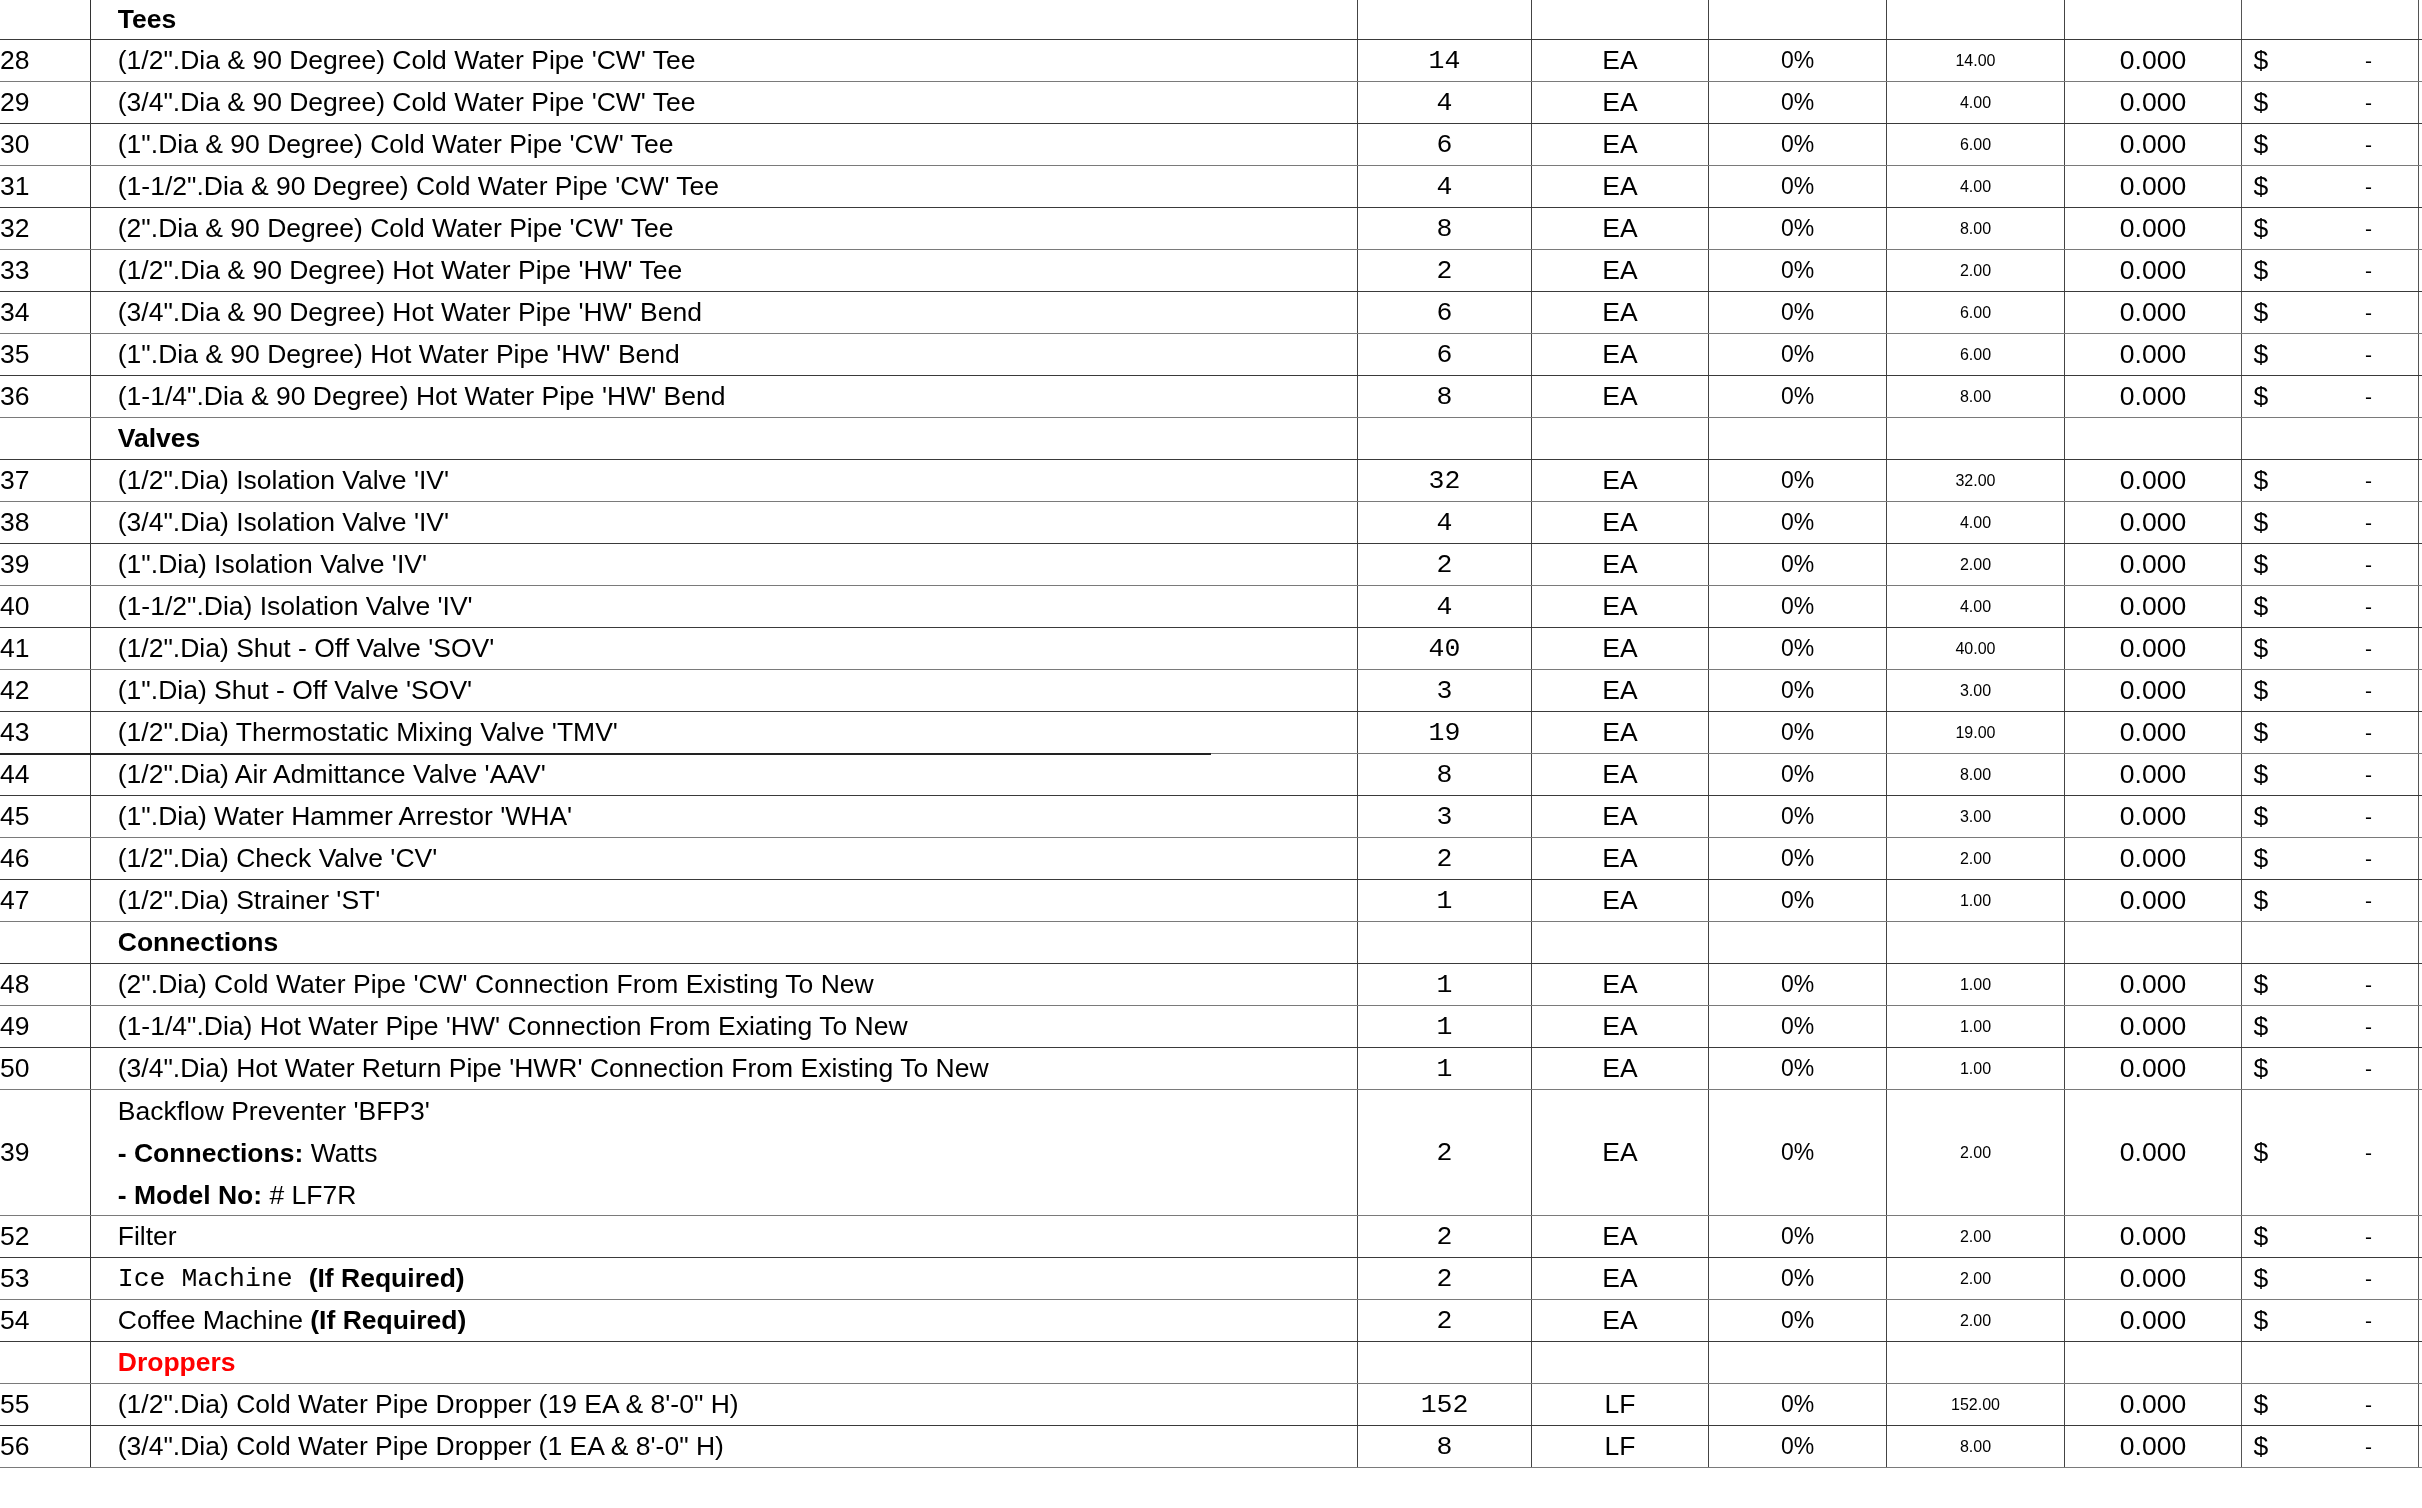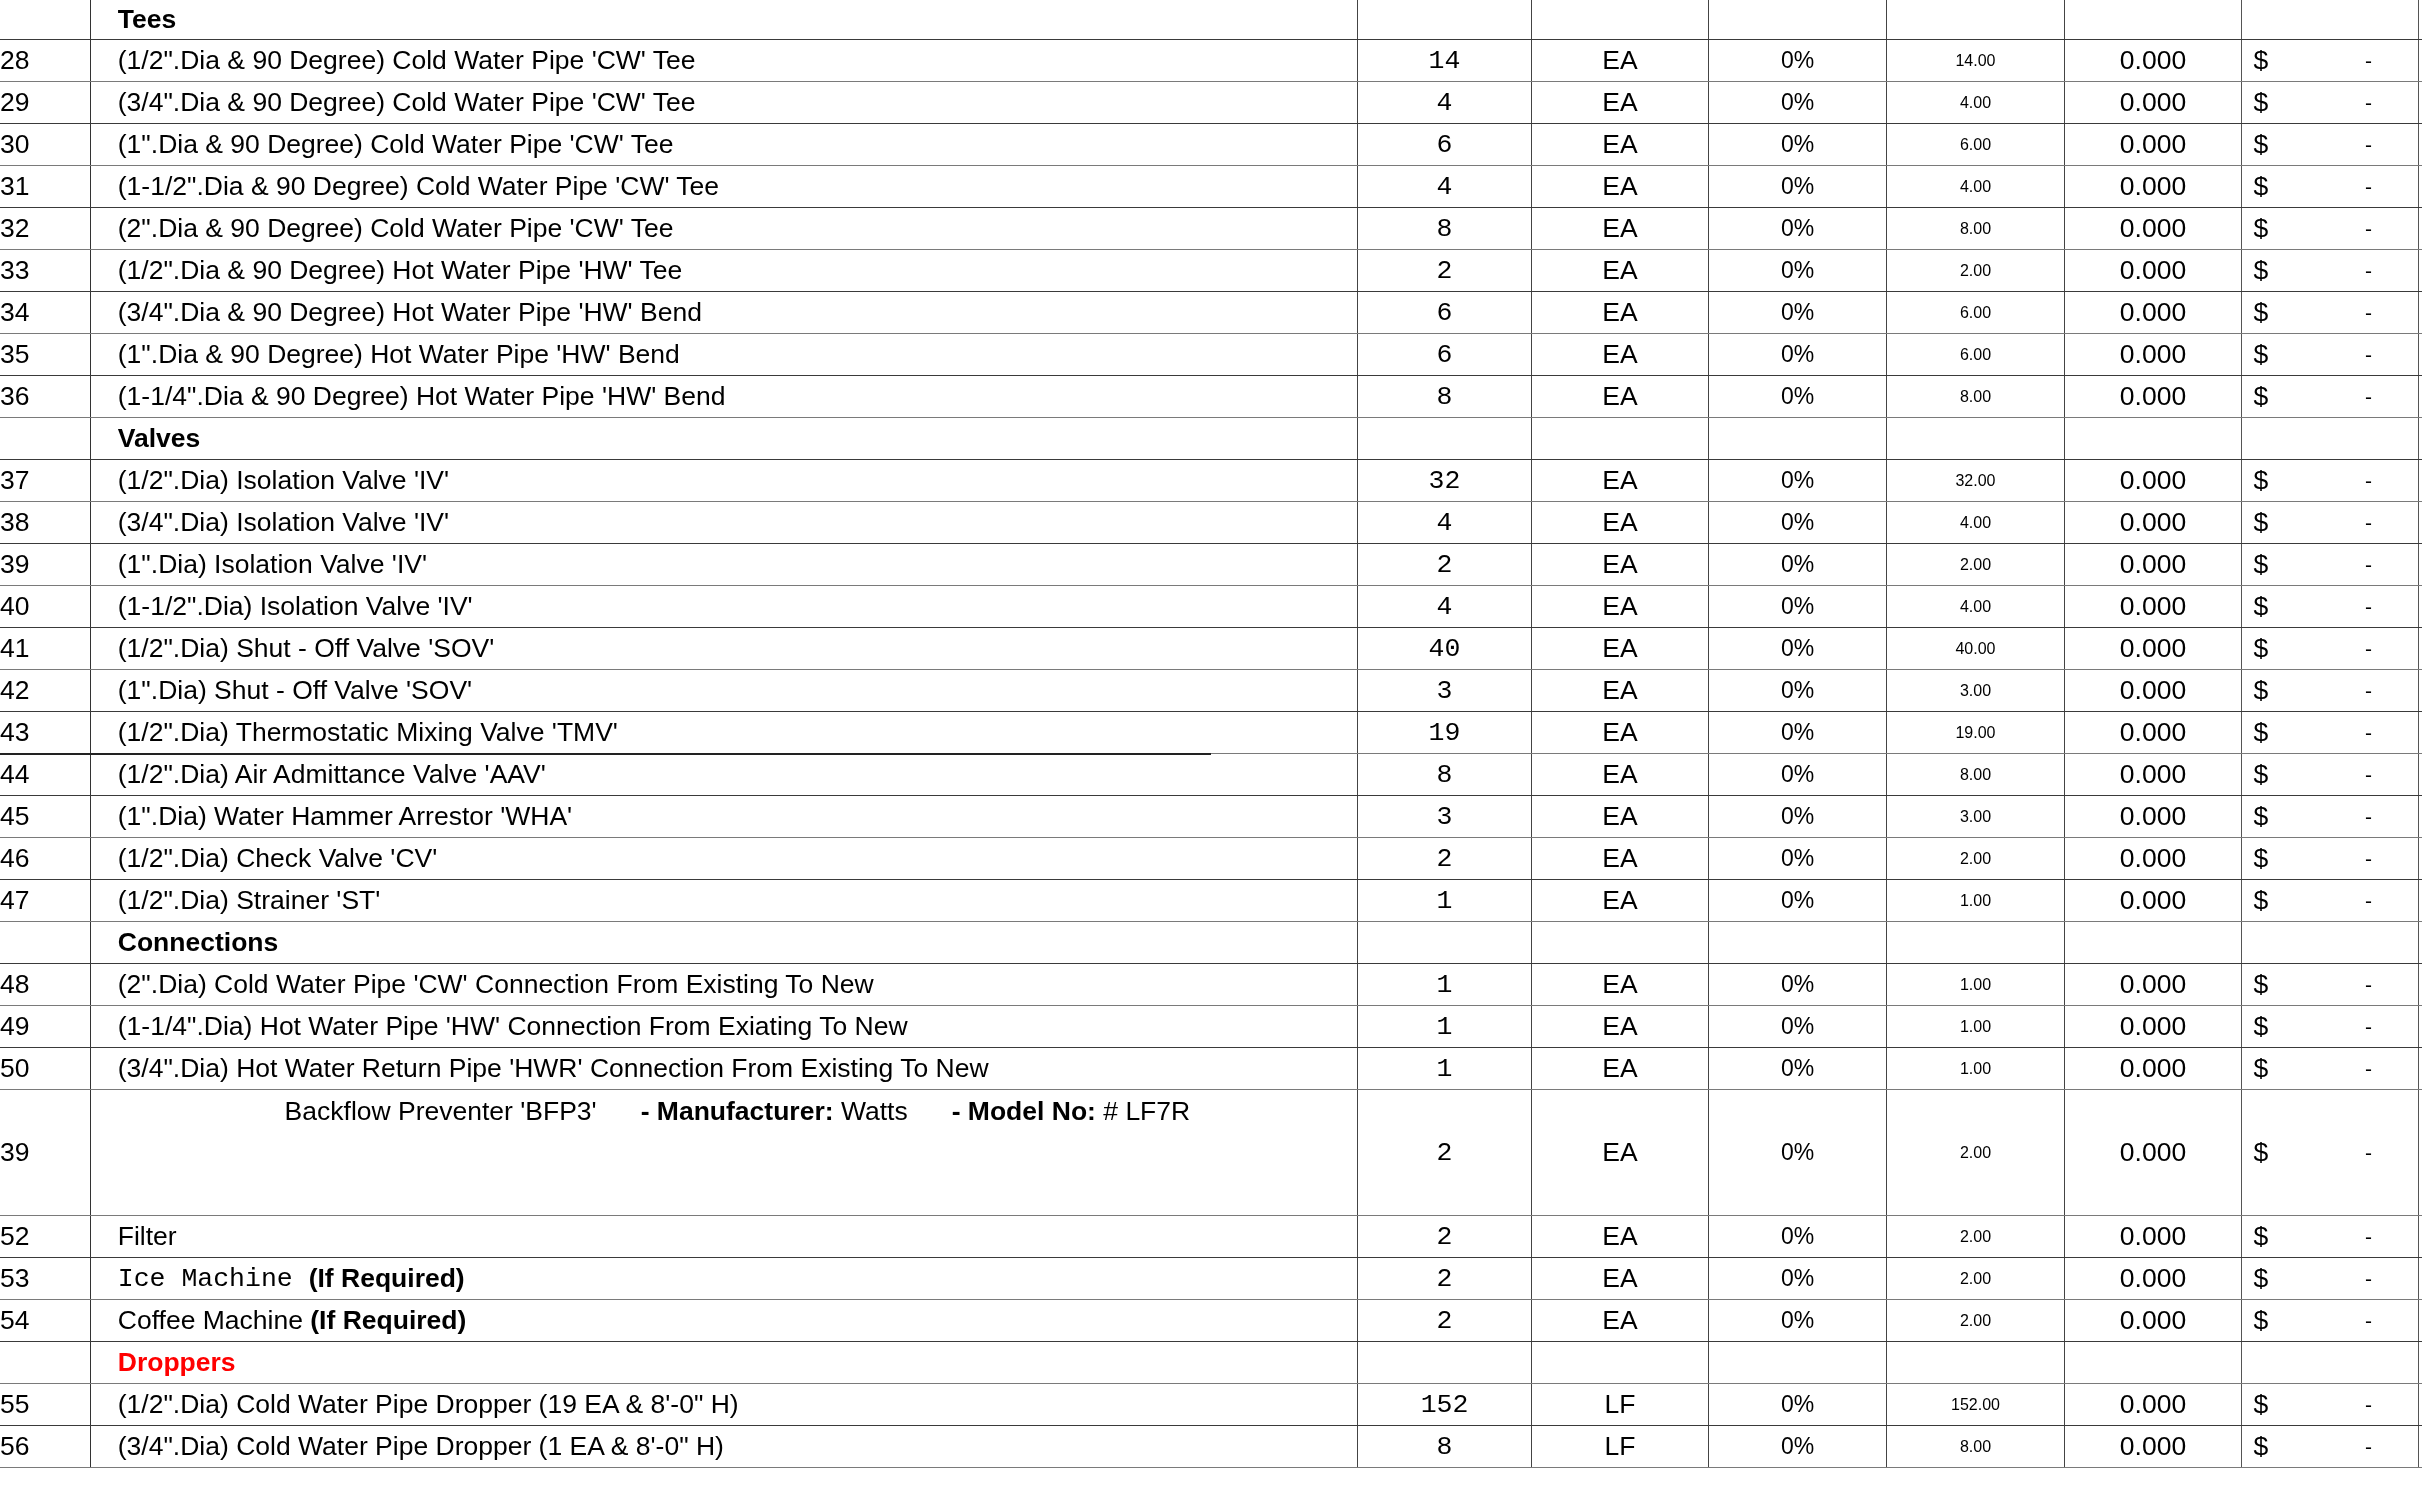--- a/index.html
+++ b/index.html
@@ -17,21 +17,21 @@
   .c-qty  { left:1358px; width:174px; justify-content:center; border-right:0.9px solid #444;font-family:Liberation Mono, monospace; }
   .c-unit { left:1532px; width:177px; justify-content:center; border-right:0.9px solid #444; }
   .c-waste{ left:1709px; width:178px; justify-content:center; border-right:0.9px solid #444; font-size:23px; }
   .c-total{ left:1887px; width:178px; justify-content:center; border-right:0.9px solid #444; font-size:16px; }
   .c-rate { left:2065px; width:177px; justify-content:center; border-right:1.9px solid #555; }
   .c-cur  { left:2242px; width:177px; border-right:1.9px solid #555; }
   .c-cur .dollar { position:absolute; left:11.4px; }
   .c-cur .dash { position:absolute; left:123px; font-size:21px; }
   .section { font-weight:bold; text-decoration-thickness:2.8px; text-underline-offset:4.7px; }
   .section.red { color:#ff0000; }
-  .multiline { flex-direction:row; align-items:flex-start; justify-content:center; line-height:42px;gap:44px; }
+  .multiline { flex-direction:column; align-items:flex-start; justify-content:center; line-height:42px; }
   .stray-line { position:absolute; left:0; top:753px; width:1211px; height:1.9px; background:#222; }
 </style>
 </head>
 <body>
 
 <div class="sheet" id="sheet">
     <div class="row header-row">
       <div class="cell c-num"></div>
       <div class="cell c-desc">
         <span class="section">Tees</span>
@@ -687,21 +687,21 @@
         <span class="dollar">$</span>
         <span class="dash">-</span>
       </div>
     </div>
     <div class="row alt tall">
       <div class="cell c-num">
         <span>39</span>
       </div>
       <div class="cell c-desc multiline">
         <div><span>Backflow Preventer 'BFP3'</span></div>
-        <div><b>- Manufacturer:</b><span> Watts</span></div>
+        <div><b>- Connections:</b><span> Watts</span></div>
         <div><b>- Model No:</b><span> # LF7R</span></div>
       </div>
       <div class="cell c-qty">
         <span>2</span>
       </div>
       <div class="cell c-unit">
         <span>EA</span>
       </div>
       <div class="cell c-waste">
         <span>0%</span>

